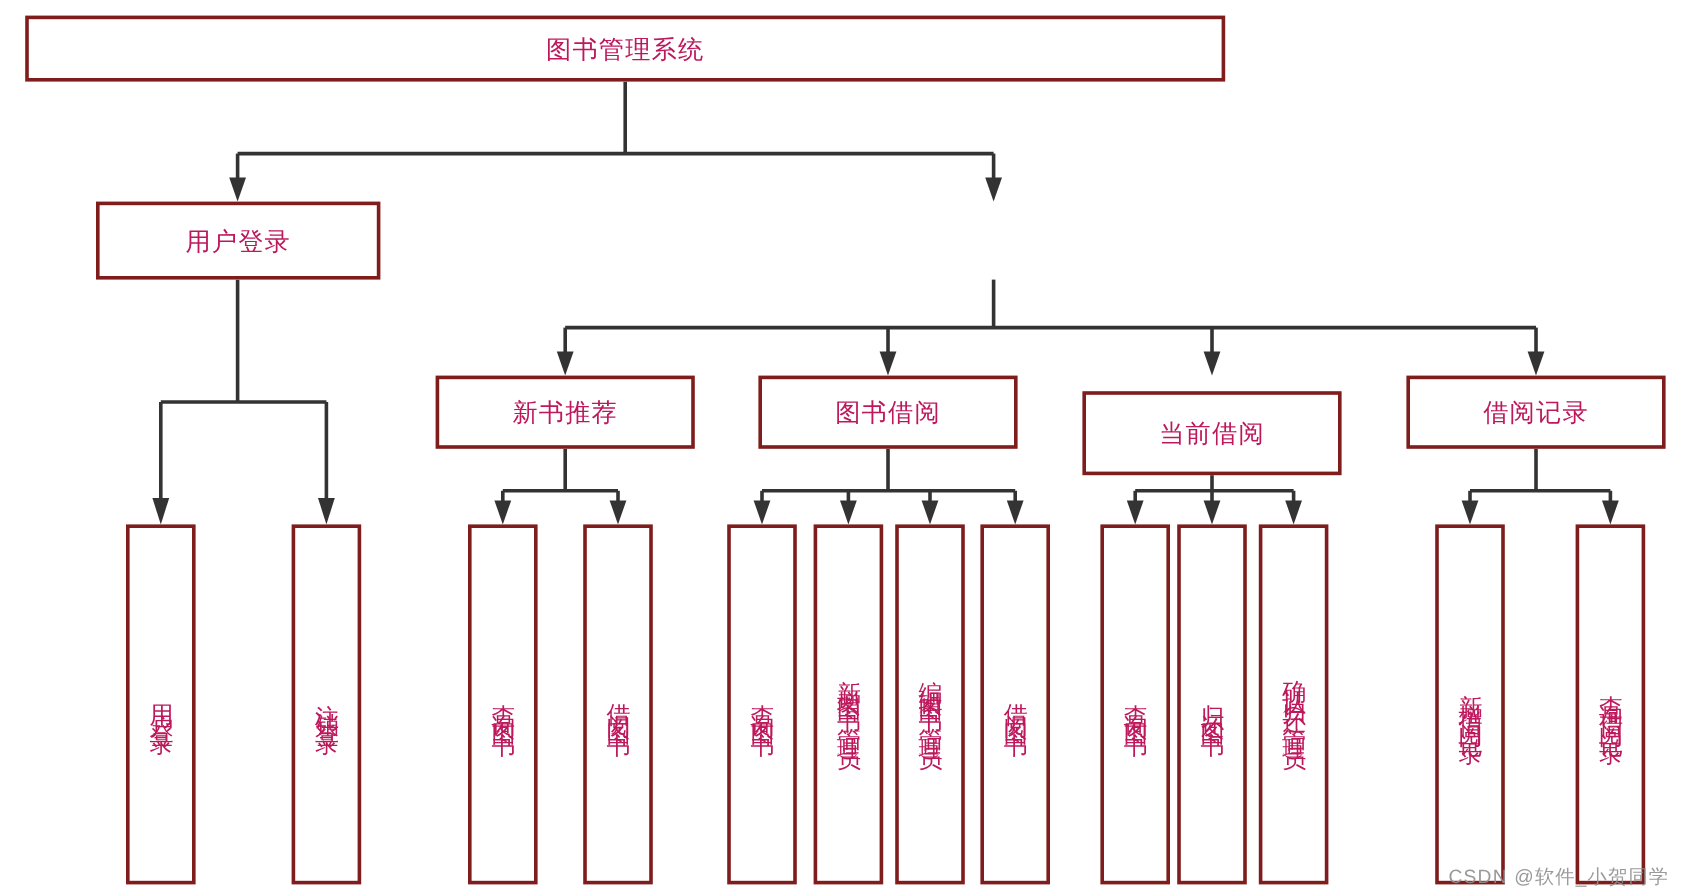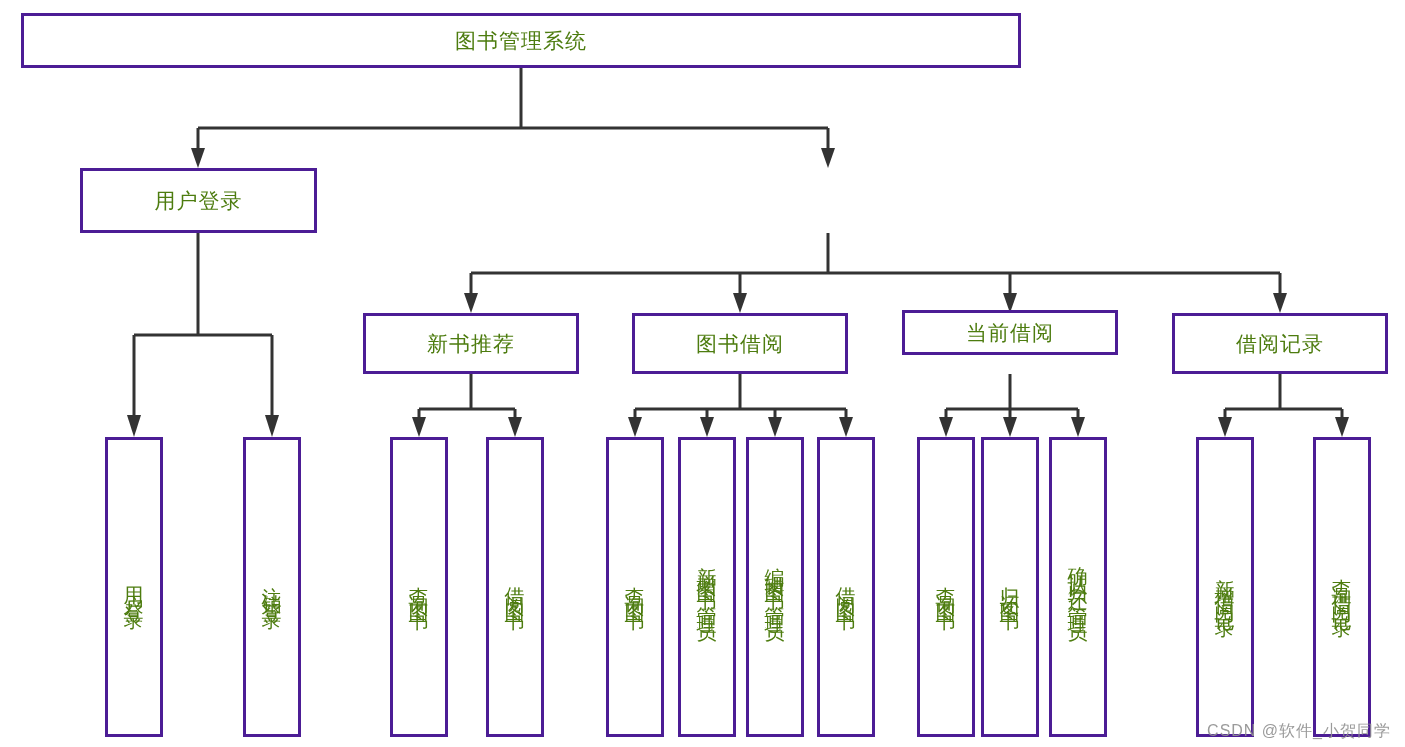--- a/index.html
+++ b/index.html
@@ -13,26 +13,26 @@
   }
   .wires {
     position: absolute;
     left: 0; top: 0;
     width: 1405px; height: 747px;
     z-index: 1;
   }
   .box {
     position: absolute;
     background: #ffffff;
-    border: 3px solid #4c1d95;
+    border: 3px solid #7f1d1d;
     box-sizing: border-box;
     display: flex;
     align-items: center;
     justify-content: center;
-    color: #4d7c0f;
+    color: #be185d;
     z-index: 2;
   }
   .hlabel {
     font-size: 21px;
     letter-spacing: 1px;
     white-space: nowrap;
   }
   .v {
     top: 437px;
     width: 58px;
@@ -147,21 +147,21 @@
   <div class="box" style="left:80px; top:168px; width:237px; height:65px;">
     <span class="hlabel">用户登录</span>
   </div>
 
   <div class="box" style="left:363px; top:313px; width:216px; height:61px;font-family:Liberation Serif, serif;">
     <span class="hlabel">新书推荐</span>
   </div>
   <div class="box" style="left:632px; top:313px; width:216px; height:61px;">
     <span class="hlabel">图书借阅</span>
   </div>
-  <div class="box" style="left:902px; top:310px; width:216px; height:45px;">
+  <div class="box" style="left:902px; top:326px; width:216px; height:70px;">
     <span class="hlabel">当前借阅</span>
   </div>
   <div class="box" style="left:1172px; top:313px; width:216px; height:61px;">
     <span class="hlabel">借阅记录</span>
   </div>
 
   <div class="box v" style="left:105px;">
     <span class="vt">用户登录</span>
   </div>
   <div class="box v" style="left:243px;">

